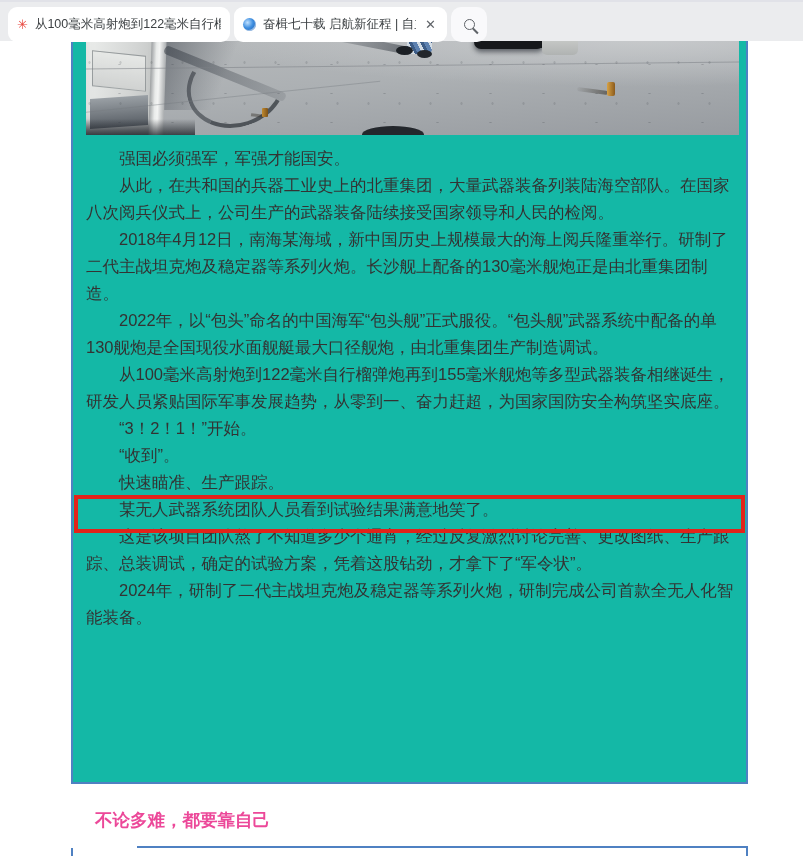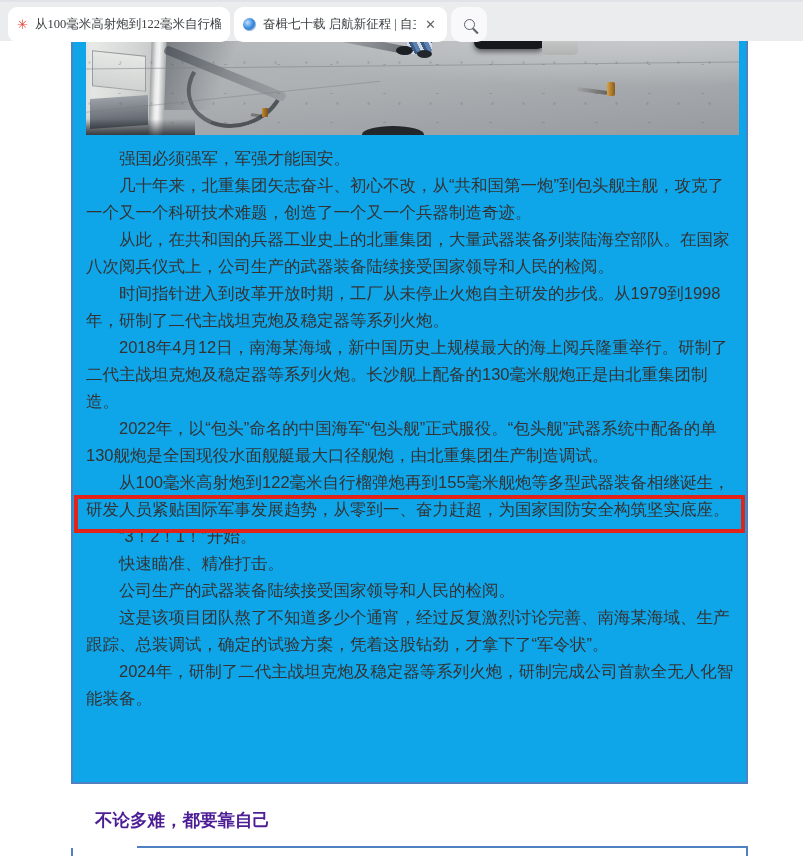--- a/index.html
+++ b/index.html
@@ -7,40 +7,40 @@
     font-family:"Liberation Sans", sans-serif; }
   .stage { position:relative; width:803px; height:856px; background:#fff; }
 
   
   .tabbar { position:absolute; left:0; top:0; width:803px; height:41px;
     background:#ebecee; border-top:2px solid #e1e2e8; z-index:20; }
   .tab { position:absolute; top:5px; height:35px; background:#fff;
     border-radius:9px; display:flex; align-items:center; gap:7px;
     padding:0 9px; font-size:12.5px; color:#3c4043; white-space:nowrap;
     overflow:hidden; }
-  .tab-title { overflow:hidden; flex:1;font-family:Liberation Serif, serif; }
+  .tab-title { overflow:hidden; flex:1; }
   .tab1 { left:8px;  width:222px; }
   .tab2 { left:234px; width:213px; }
   .favicon-red { color:#e8453c; font-size:13px; flex:0 0 auto; line-height:1; }
   .favicon-globe { flex:0 0 auto; width:13px; height:13px; border-radius:50%;
     background:radial-gradient(circle at 35% 35%, #bfe0ff 0%, #3f8fe0 45%, #1a55a8 100%);
     box-shadow:inset -1px -1px 0 rgba(255,255,255,.5); }
   .tab-close { flex:0 0 auto; color:#5f6368; font-size:13px; padding:2px;
     line-height:1; }
   .search-btn { position:absolute; left:451px; top:5px; width:36px; height:35px;
     background:#f9f9fb; border-radius:10px; display:flex; align-items:center;
     justify-content:center; }
   .mag { position:relative; width:11px; height:11px;
     border:1.8px solid #5f6368; border-radius:50%; }
   .mag::after { content:''; position:absolute; width:7px; height:1.8px;
     background:#5f6368; right:-5.5px; bottom:-2.5px; transform:rotate(45deg); }
 
   
   .article-box { position:absolute; left:71px; top:18px; width:677px;
-    height:766px; border:2px solid #4f81c2; border-top:none; background:#0ea5e9;
+    height:766px; border:2px solid #4f81c2; border-top:none; background:#14b8a6;
     z-index:1; }
   .article-body { position:absolute; left:13px; right:12px; top:127px;
     font-size:16.5px; line-height:27px; color:#333; }
   .article-body p { text-indent:2em; }
 
   
   .photo { position:absolute; left:13px; top:21px; width:653px; height:96px;
     overflow:hidden;
     background:
       radial-gradient(120% 90% at 85% 0%, rgba(205,207,209,.8) 0%, rgba(205,207,209,0) 55%),
@@ -104,21 +104,21 @@
     background:#23272c; border-radius:50%; }
   .ph-dark-bl { position:absolute; left:-6px; top:80px; width:115px; height:20px;
     background:linear-gradient(to top, rgba(28,32,38,.95), rgba(28,32,38,0)); }
 
   
   .highlight-box { position:absolute; left:74px; top:495px; width:671px;
     height:38px; border:4px solid #e2231a; z-index:10; }
 
   
   .section-heading { position:absolute; left:95px; top:808px; font-size:17.5px;
-    font-weight:700; color:#4c1d95; z-index:2; }
+    font-weight:700; color:#ec4899; z-index:2; }
   .next-box-top   { position:absolute; left:137px; top:846px; width:611px;
     height:2px; background:#4f81c2; }
   .next-box-left  { position:absolute; left:71px;  top:848px; width:2px;
     height:8px; background:#4f81c2; }
   .next-box-right { position:absolute; left:746px; top:848px; width:2px;
     height:8px; background:#4f81c2; }
 </style>
 </head>
 <body>
 
@@ -158,30 +158,29 @@
       <div class="ph-shell-big-shadow"></div>
       <div class="ph-shell-big"></div>
       <div class="ph-shell-small-shadow"></div>
       <div class="ph-shell-small"></div>
       <div class="ph-blob-bottom"></div>
       <div class="ph-dark-bl"></div>
     </div>
 
     <div class="article-body">
         <p>强国必须强军，军强才能国安。</p>
-        <p>几十年来，北重集团矢志奋斗、初心不改，从“共和国第一炮”到包头舰主舰，攻克了一个又一个科研技术难题，创造了一个又一个兵器制造奇迹。</p>
         <p>从此，在共和国的兵器工业史上的北重集团，大量武器装备列装陆海空部队。在国家八次阅兵仪式上，公司生产的武器装备陆续接受国家领导和人民的检阅。</p>
-        <p>时间指针进入到改革开放时期，工厂从未停止火炮自主研发的步伐。从1979到1998年，研制了二代主战坦克炮及稳定器等系列火炮。</p>
         <p>2018年4月12日，南海某海域，新中国历史上规模最大的海上阅兵隆重举行。研制了二代主战坦克炮及稳定器等系列火炮。长沙舰上配备的130毫米舰炮正是由北重集团制造。</p>
         <p>2022年，以“包头”命名的中国海军“包头舰”正式服役。“包头舰”武器系统中配备的单130舰炮是全国现役水面舰艇最大口径舰炮，由北重集团生产制造调试。</p>
         <p>从100毫米高射炮到122毫米自行榴弹炮再到155毫米舰炮等多型武器装备相继诞生，研发人员紧贴国际军事发展趋势，从零到一、奋力赶超，为国家国防安全构筑坚实底座。</p>
         <p>“3！2！1！”开始。</p>
-        <p>快速瞄准、精准打击。</p>
-        <p>公司生产的武器装备陆续接受国家领导和人民的检阅。</p>
-        <p>这是该项目团队熬了不知道多少个通宵，经过反复激烈讨论完善、南海某海域、生产跟踪、总装调试，确定的试验方案，凭着这股钻劲，才拿下了“军令状”。</p>
+        <p>“收到”。</p>
+        <p>快速瞄准、生产跟踪。</p>
+        <p>某无人武器系统团队人员看到试验结果满意地笑了。</p>
+        <p>这是该项目团队熬了不知道多少个通宵，经过反复激烈讨论完善、更改图纸、生产跟踪、总装调试，确定的试验方案，凭着这股钻劲，才拿下了“军令状”。</p>
         <p>2024年，研制了二代主战坦克炮及稳定器等系列火炮，研制完成公司首款全无人化智能装备。</p>
       </div>
   </div>
 
   <div class="highlight-box"></div>
 
   <div class="section-heading">不论多难，都要靠自己</div>
 
   <div class="next-box-top"></div>
   <div class="next-box-left"></div>

